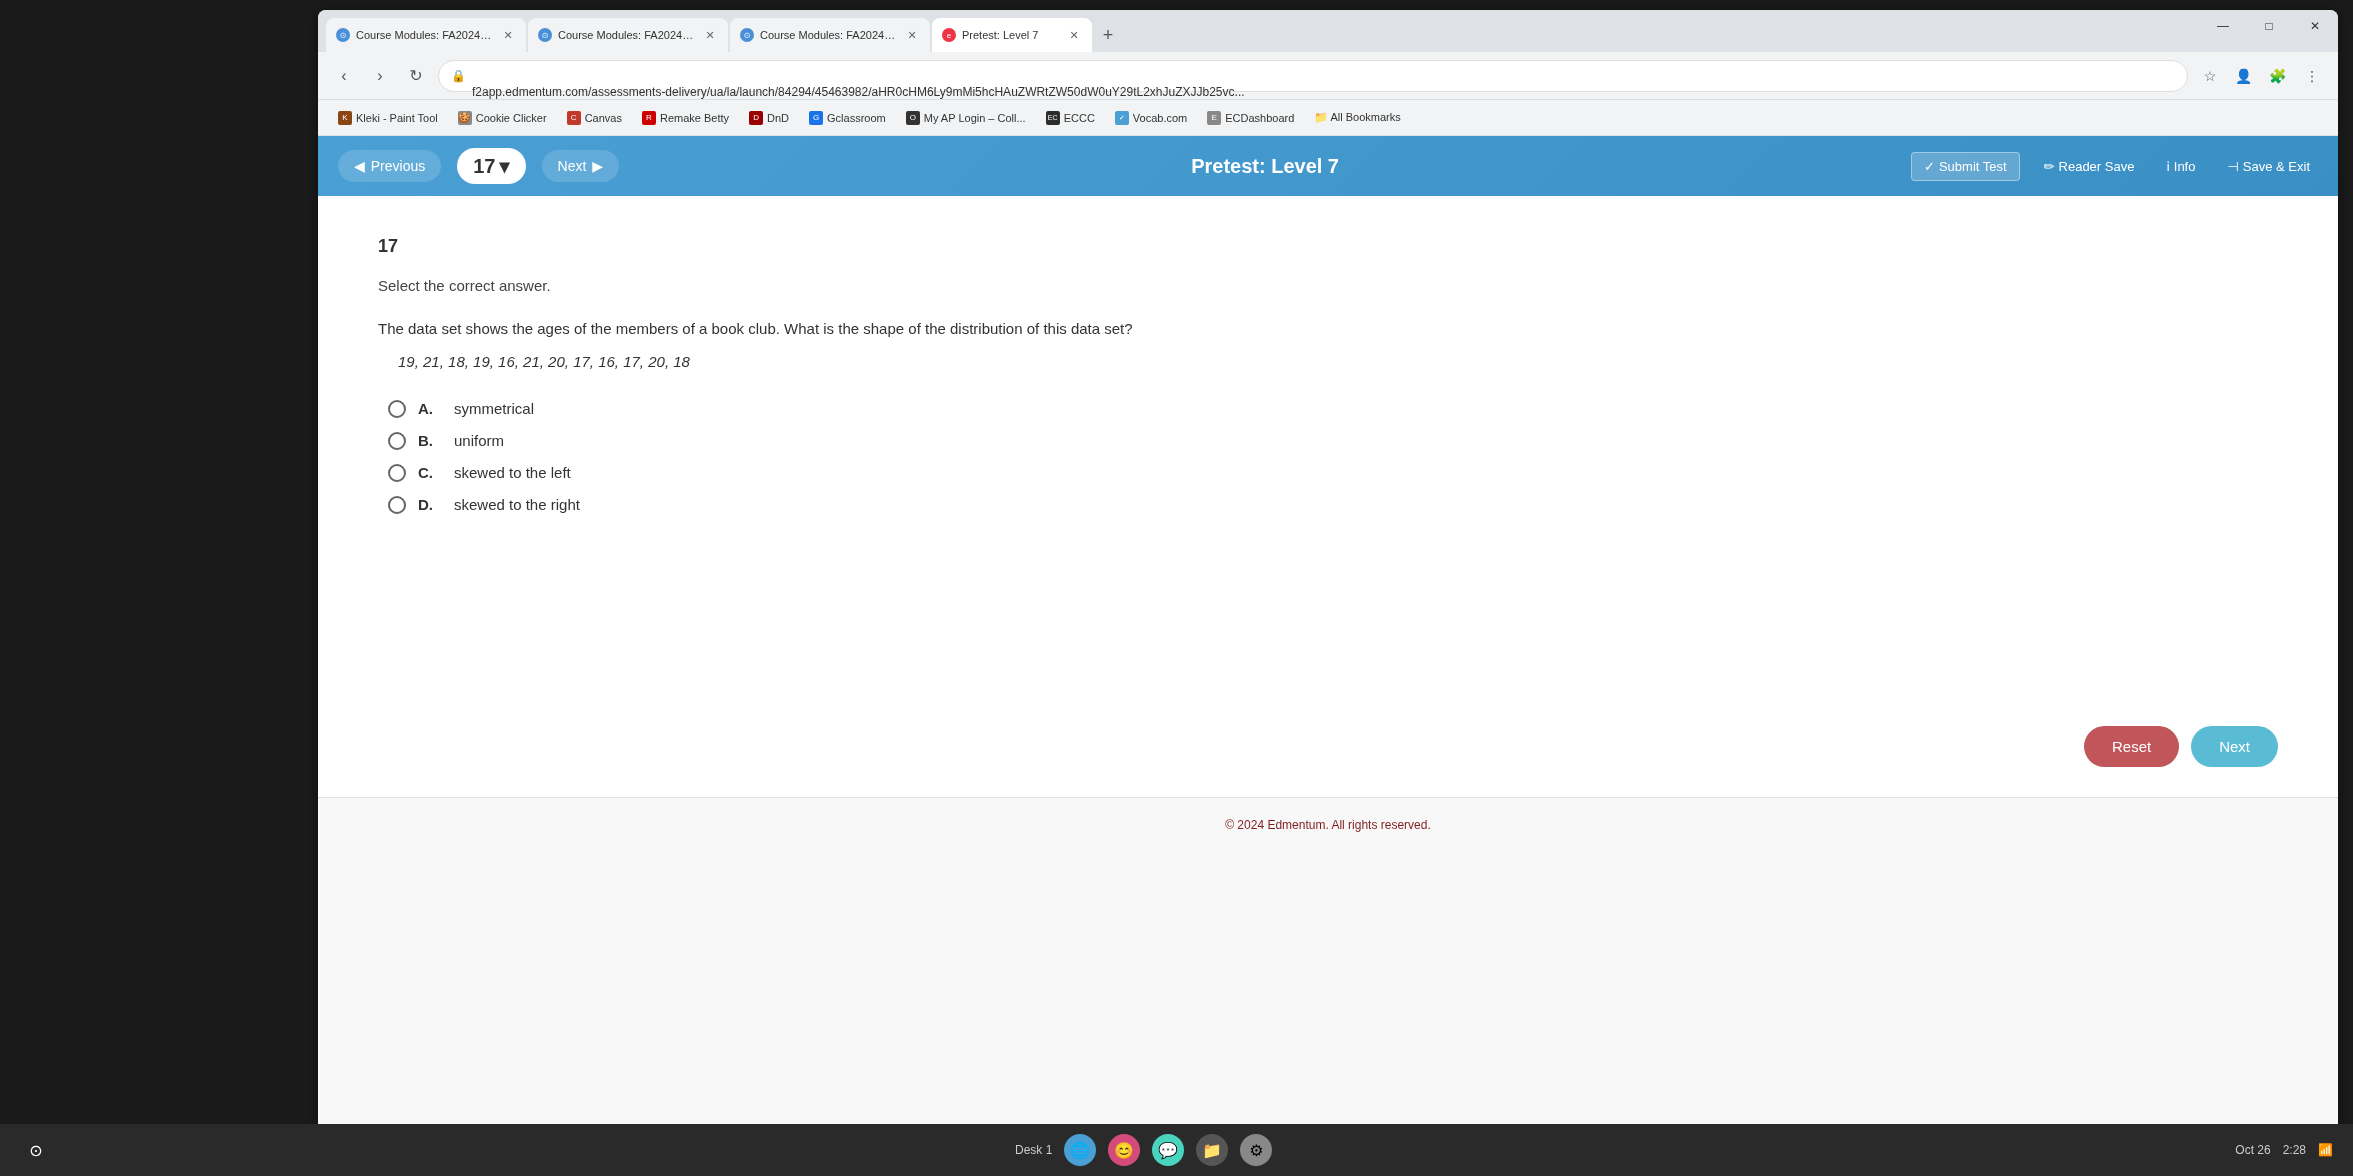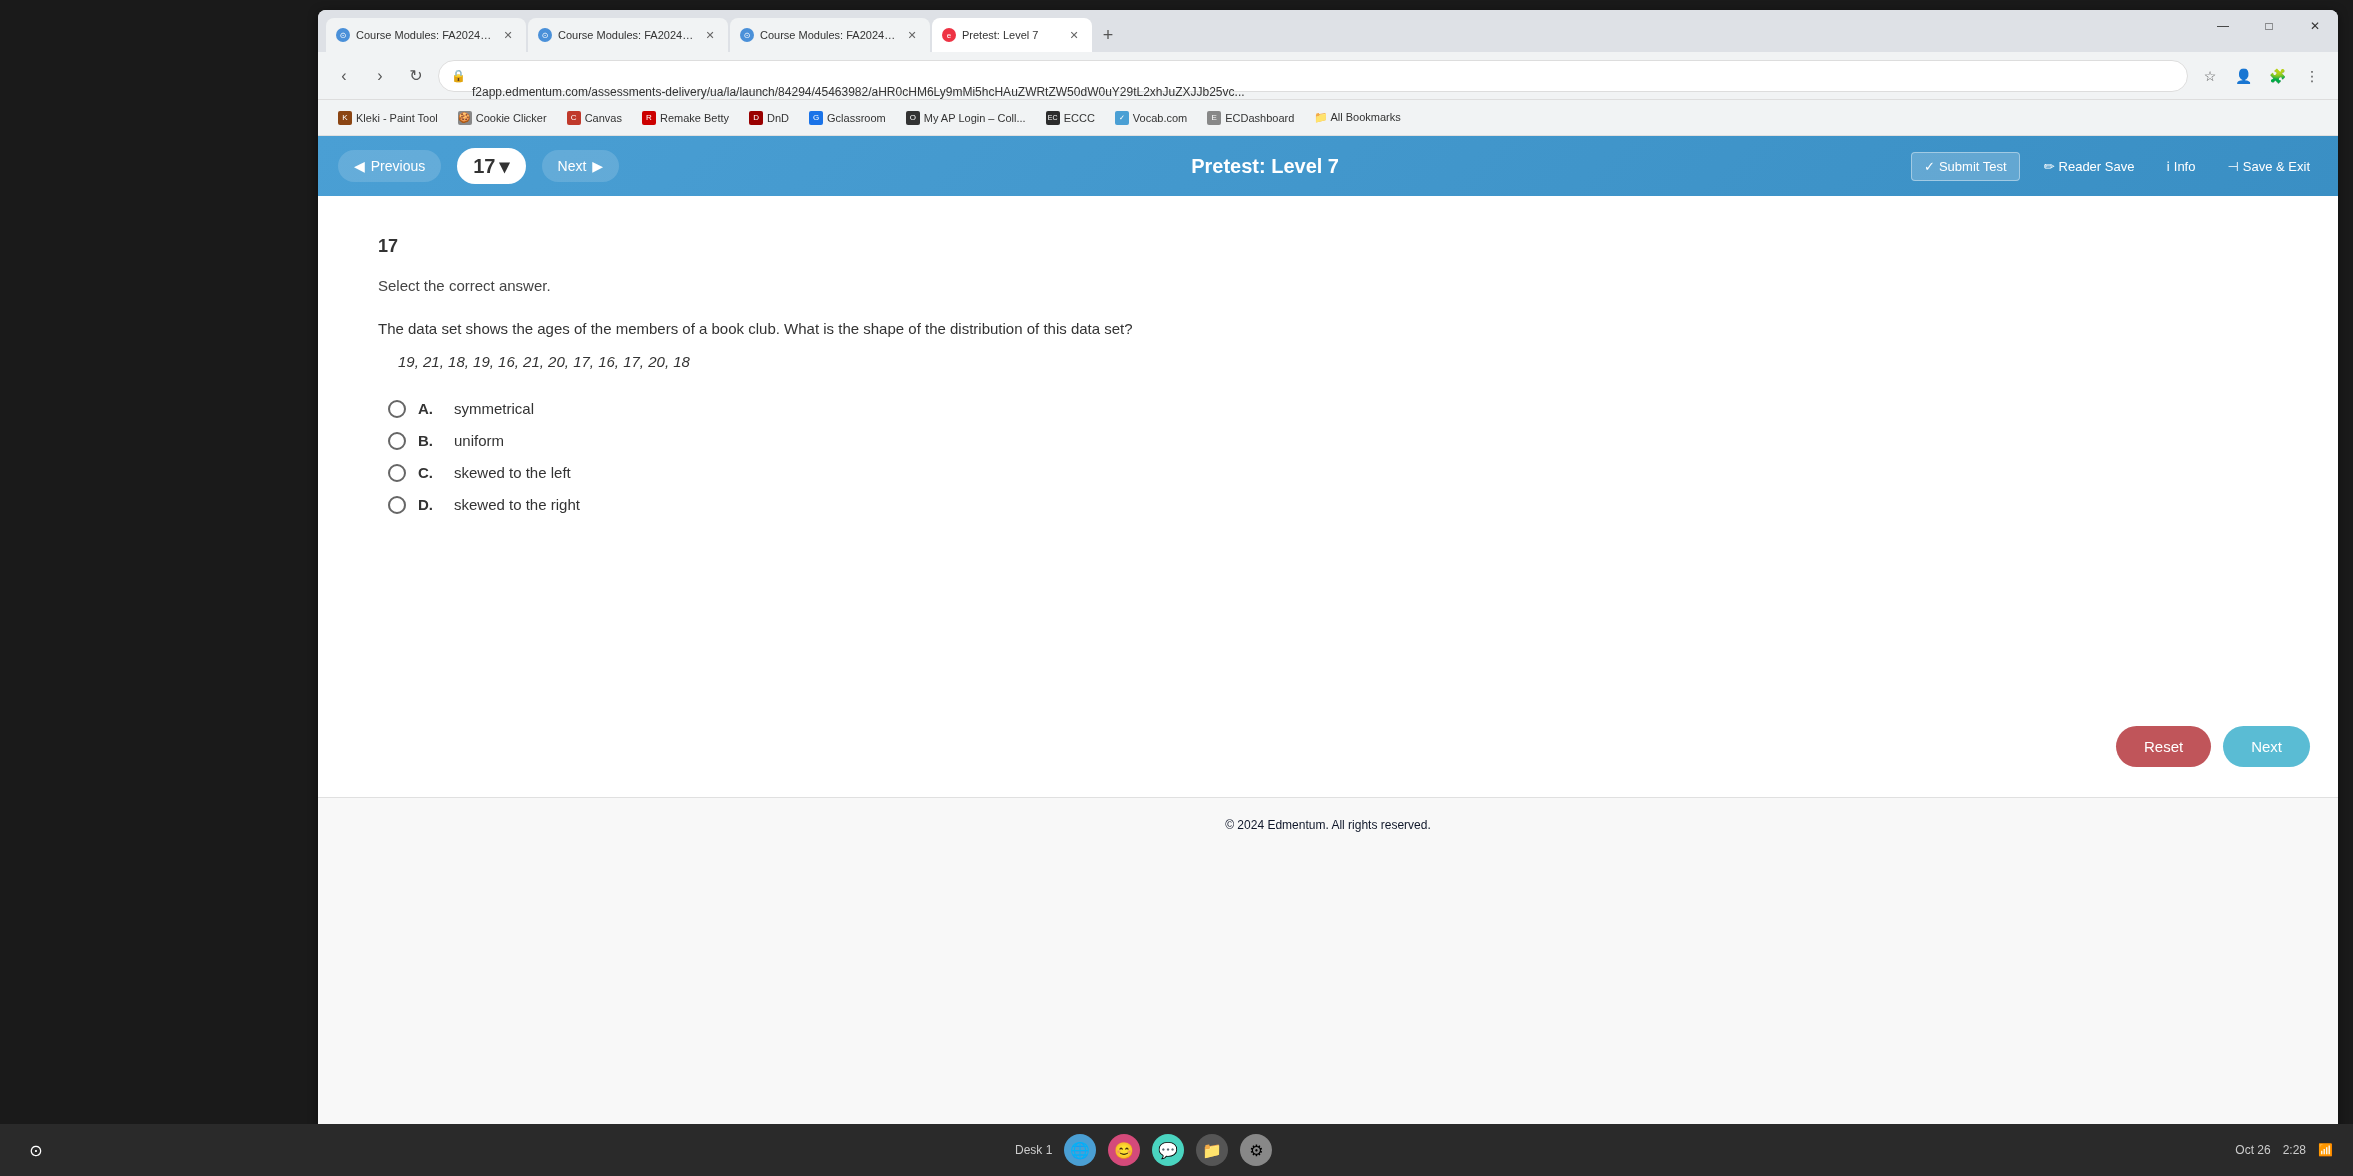--- a/index.html
+++ b/index.html
@@ -381,21 +381,21 @@
     .option-text {
       font-size: 15px;
       color: #333;
     }
 
     
     .action-buttons {
       display: flex;
       justify-content: flex-end;
       gap: 12px;
-      padding: 30px 28px;
+      padding: 30px 60px;
       background: white;
     }
 
     .reset-btn {
       background: #c0555a;
       color: white;
       border: none;
       border-radius: 24px;
       padding: 12px 28px;
       font-size: 15px;
@@ -412,21 +412,21 @@
       font-size: 15px;
       cursor: pointer;
       font-weight: 500;
     }
 
     
     .page-footer {
       text-align: center;
       padding: 20px;
       font-size: 12px;
-      color: #0f172a;
+      color: #7f1d1d;
       background: #f8f8f8;
       border-top: 1px solid #e0e0e0;
     }
 
     
     .taskbar {
       position: absolute;
       bottom: 0;
       left: 0;
       right: 0;

